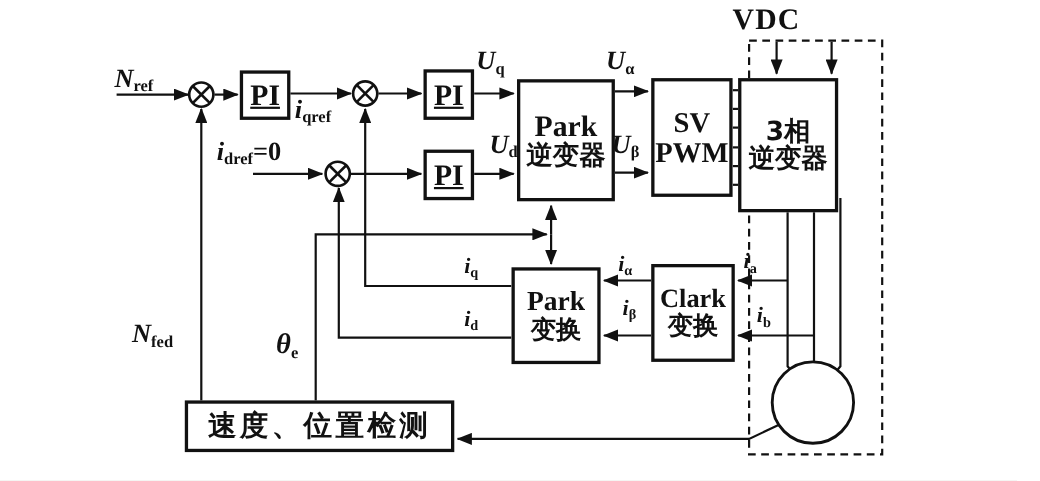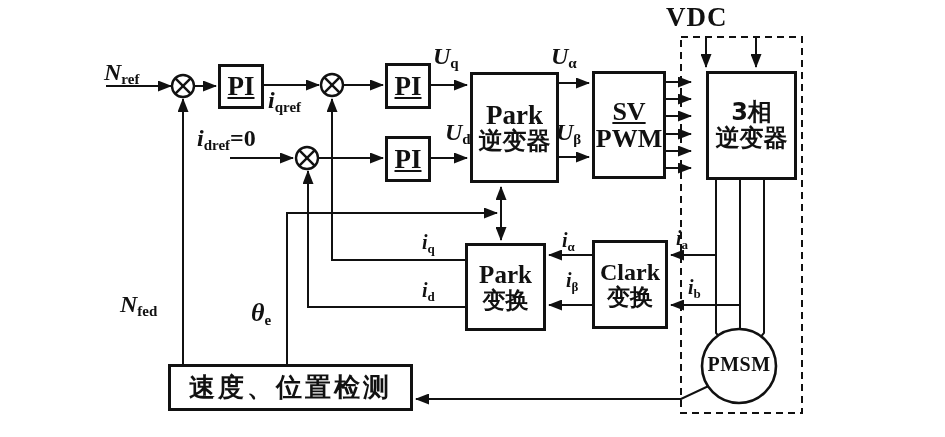--- a/index.html
+++ b/index.html
@@ -120,44 +120,43 @@
   <div class="block pi" style="left:385px;top:136px;width:46px;height:46px;">
     <span>PI</span>
   </div>
 
   <div class="block" style="left:470px;top:72px;width:89px;height:111px;">
     <div class="en" style="font-size:27px;">Park</div>
     <div class="cn" style="font-size:24px;">逆变器</div>
   </div>
 
   <div class="block" style="left:592px;top:71px;width:74px;height:108px;">
-    <div class="en" style="font-size:26px;text-decoration:underline;">SV</div>
+    <div class="en" style="font-size:26px;">SV</div>
     <div class="en" style="font-size:26px;">PWM</div>
   </div>
 
-  <div class="block" style="left:706px;top:71px;width:91px;height:109px;">
+  <div class="block" style="left:671px;top:71px;width:91px;height:122px;">
     <div class="cn" style="font-size:24px;">3相</div>
     <div class="cn" style="font-size:24px;">逆变器</div>
   </div>
 
   <div class="block" style="left:465px;top:243px;width:81px;height:88px;">
     <div class="en" style="font-size:25px;">Park</div>
     <div class="cn" style="font-size:23px;">变换</div>
   </div>
 
   <div class="block" style="left:592px;top:240px;width:76px;height:89px;text-align:right;">
     <div class="en" style="font-size:24px;">Clark</div>
     <div class="cn" style="font-size:23px;">变换</div>
   </div>
 
   <div class="block" style="left:168px;top:364px;width:245px;height:47px;">
     <div class="cn" style="font-size:26px;letter-spacing:3px;">速度、位置检测</div>
   </div>
 
-  <div class="pmsm-text">PMSM</div>
 
   <div class="lbl" style="left:104px;top:60px;"><span>N</span><sub>ref</sub></div>
   <div class="lbl" style="left:268px;top:44px;margin-top:44px;"><span>i</span><sub>qref</sub></div>
   <div class="lbl" style="left:197px;top:126px;"><span>i</span><sub>dref</sub><span class="sfx">=0</span></div>
   <div class="lbl" style="left:433px;top:44px;"><span>U</span><sub>q</sub></div>
   <div class="lbl" style="left:445px;top:120px;"><span>U</span><sub>d</sub></div>
   <div class="lbl" style="left:551px;top:44px;"><span>U</span><sub>α</sub></div>
   <div class="lbl" style="left:556px;top:120px;"><span>U</span><sub>β</sub></div>
   <div class="lbl small" style="left:562px;top:230px;"><span>i</span><sub>α</sub></div>
   <div class="lbl small" style="left:566px;top:270px;"><span>i</span><sub>β</sub></div>

